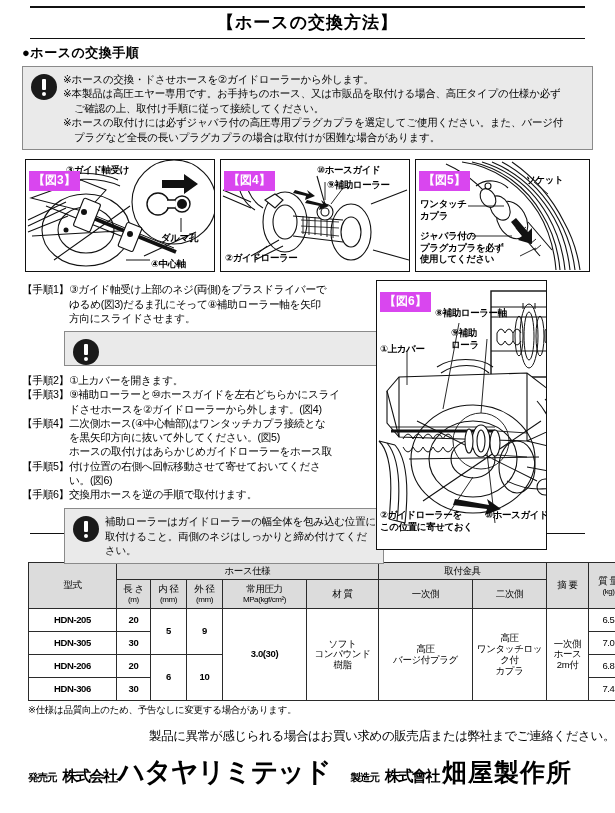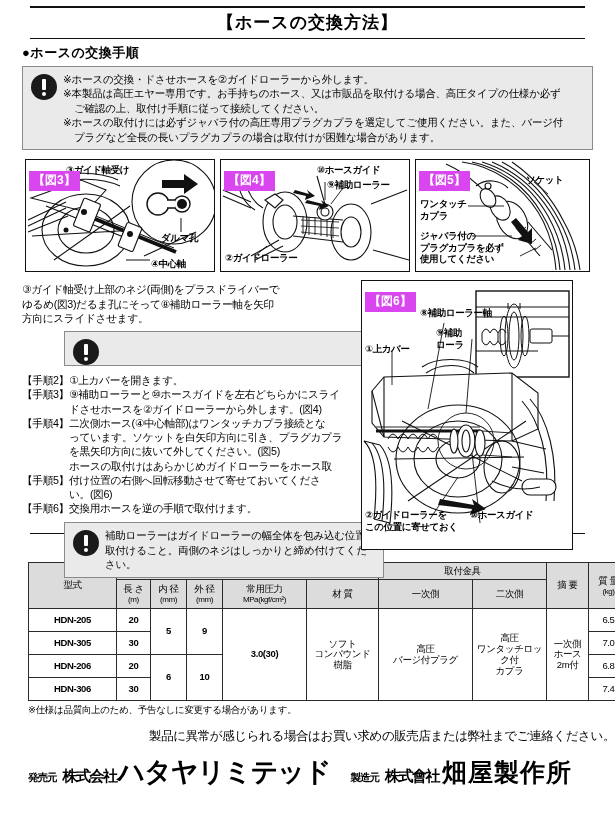--- a/index.html
+++ b/index.html
@@ -110,22 +110,22 @@
   }
   .proc{
     position:absolute;left:22px;top:0;width:350px;
     font-size:10.7px;line-height:1.33;letter-spacing:-0.35px;
   }
   .step{display:flex;margin-bottom:0px;}
   .step .k{flex:0 0 auto;white-space:nowrap;}
   .step .v{flex:1 1 auto;}
 
   .fig6{
-    position:absolute;left:361px;top:-2px;
-    width:212px;height:270px;
+    position:absolute;left:376px;top:-2px;
+    width:171px;height:270px;
     border:1.5px solid #111;box-sizing:border-box;background:#fff;
     overflow:hidden;
   }
 
   
   .spec-title{
     margin:6px 30px 0 30px;
     border-top:1.5px solid #111;
     text-align:center;
     padding-top:3px;
@@ -318,20 +318,21 @@
 プラグカプラを必ず
 使用してください</div>
     </div>
   </div>
 
   <div class="body2">
 
     <div class="proc">
 
       <div class="step">
+        <div class="k">【手順1】</div>
         <div class="v">
           <div>③ガイド軸受け上部のネジ(両側)をプラスドライバーで</div>
           <div>ゆるめ(図3)だるま孔にそって⑧補助ローラー軸を矢印</div>
           <div>方向にスライドさせます。</div>
         </div>
       </div>
 
       <div class="caution caution-step">
         <div class="ic">
             <span class="bang"></span>
@@ -352,21 +353,20 @@
         <div class="v">
           <div>⑨補助ローラーと⑩ホースガイドを左右どちらかにスライ</div>
           <div>ドさせホースを②ガイドローラーから外します。(図4)</div>
         </div>
       </div>
 
       <div class="step">
         <div class="k">【手順4】</div>
         <div class="v">
           <div>二次側ホース(④中心軸部)はワンタッチカプラ接続とな</div>
-          <div>っています。ソケットを白矢印方向に引き、プラグカプラ</div>
           <div>を黒矢印方向に抜いて外してください。(図5)</div>
           <div>ホースの取付けはあらかじめガイドローラーをホース取</div>
         </div>
       </div>
 
       <div class="step">
         <div class="k">【手順5】</div>
         <div class="v">
           <div>付け位置の右側へ回転移動させて寄せておいてくださ</div>
           <div>い。(図6)</div>

